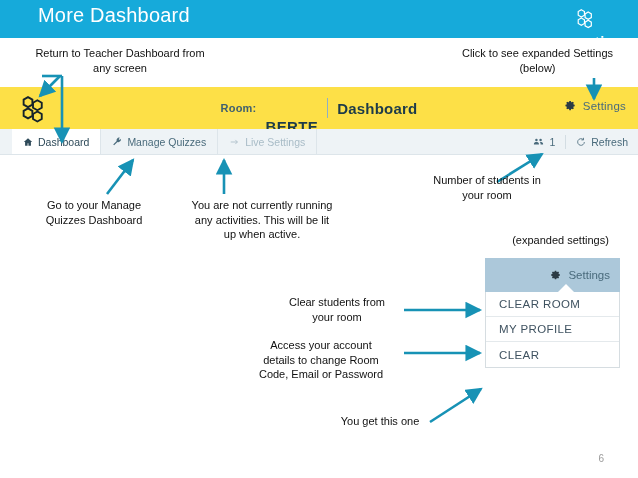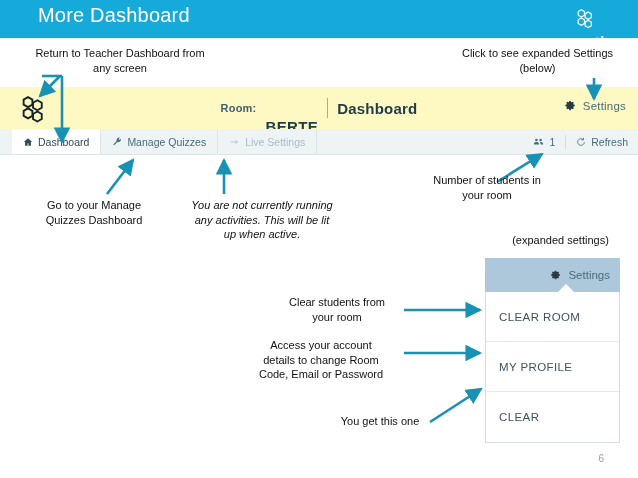--- a/index.html
+++ b/index.html
@@ -23,21 +23,21 @@
   .brand{
     position:absolute;right:12px;top:7px;
     display:flex;align-items:center;gap:3px;
     color:#ffffff;font-size:21px;letter-spacing:-.3px;flex-direction:column;
   }
   .brand-mark{display:block;}
 
   
   .appbar{
     position:absolute;left:0;top:87px;width:638px;height:42px;
-    background:#fef9c3;
+    background:#fde047;
   }
   .appbar .logo{position:absolute;left:18px;top:7px;}
   .appbar .room-wrap{
     position:absolute;left:0;top:0;width:638px;height:42px;
     display:flex;align-items:center;justify-content:center;gap:9px;
   }
   .room-label{font-size:11px;color:#40606f;font-weight:bold;letter-spacing:.2px;}
   .room-code{font-size:15px;color:#1d3b49;font-weight:bold;letter-spacing:.4px;margin-top:36px;}
   .room-div{width:1px;height:20px;background:#8fb0c4;}
   .page-name{font-size:15px;color:#1d3b49;font-weight:bold;letter-spacing:.2px;}
@@ -79,21 +79,21 @@
     padding-right:10px;gap:6px;box-sizing:border-box;
   }
   .expanded-head .lbl{font-size:11.5px;color:#4a6b7c;}
   .caret{
     position:absolute;left:72px;bottom:-1px;
     width:0;height:0;border-left:9px solid transparent;
     border-right:9px solid transparent;border-bottom:9px solid #ffffff;
   }
   .menu{background:#ffffff;border:1px solid #d6dde1;border-top:none;}
   .menu-item{
-    height:50px;display:flex;align-items:center;
+    height:25px;display:flex;align-items:center;
     padding-left:13px;box-sizing:border-box;
     font-size:11.5px;color:#3f5260;letter-spacing:.4px;
     border-bottom:1px solid #e4e9ec;
   }
   .menu-item:last-child{border-bottom:none;}
   .clip-mask{
     position:absolute;left:620px;top:250px;width:18px;height:180px;
     background:#ffffff;
   }
 
@@ -249,21 +249,21 @@
 
   <div class="ann" style="left:10px;top:46px;width:220px;">Return to Teacher Dashboard from
 any screen</div>
 
   <div class="ann" style="left:440px;top:46px;width:195px;">Click to see expanded Settings
 (below)</div>
 
   <div class="ann" style="left:18px;top:198px;width:152px;">Go to your Manage
 Quizzes Dashboard</div>
 
-  <div class="ann" style="left:172px;top:198px;width:180px;font-style:italic;">You are not currently running
+  <div class="ann" style="left:172px;top:198px;width:180px;">You are not currently running
 any activities. This will be lit
 up when active.</div>
 
   <div class="ann" style="left:398px;top:173px;width:178px;">Number of students in
 your room</div>
 
   <div class="ann" style="left:493px;top:233px;width:135px;text-align:center;">(expanded settings)</div>
 
   <div class="ann" style="left:272px;top:295px;width:130px;">Clear students from
 your room</div>

